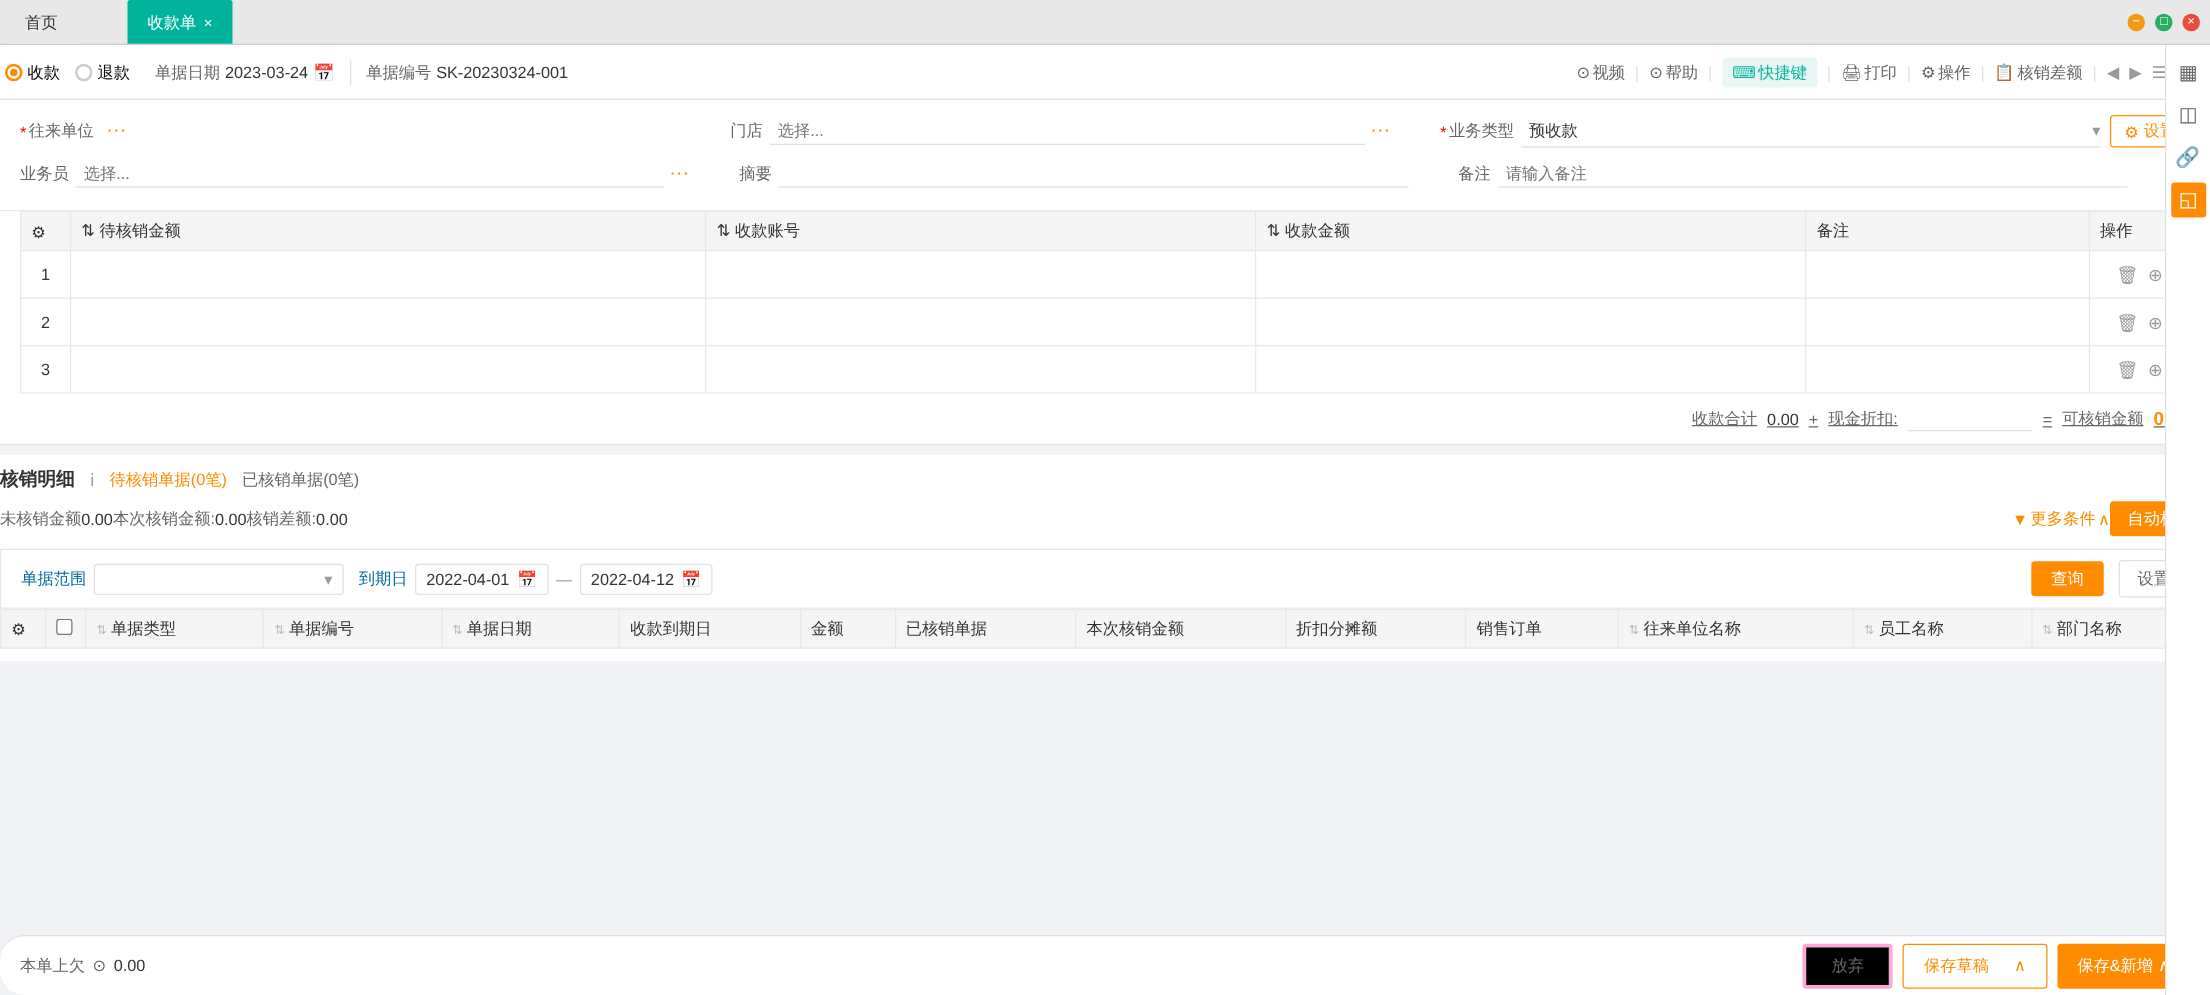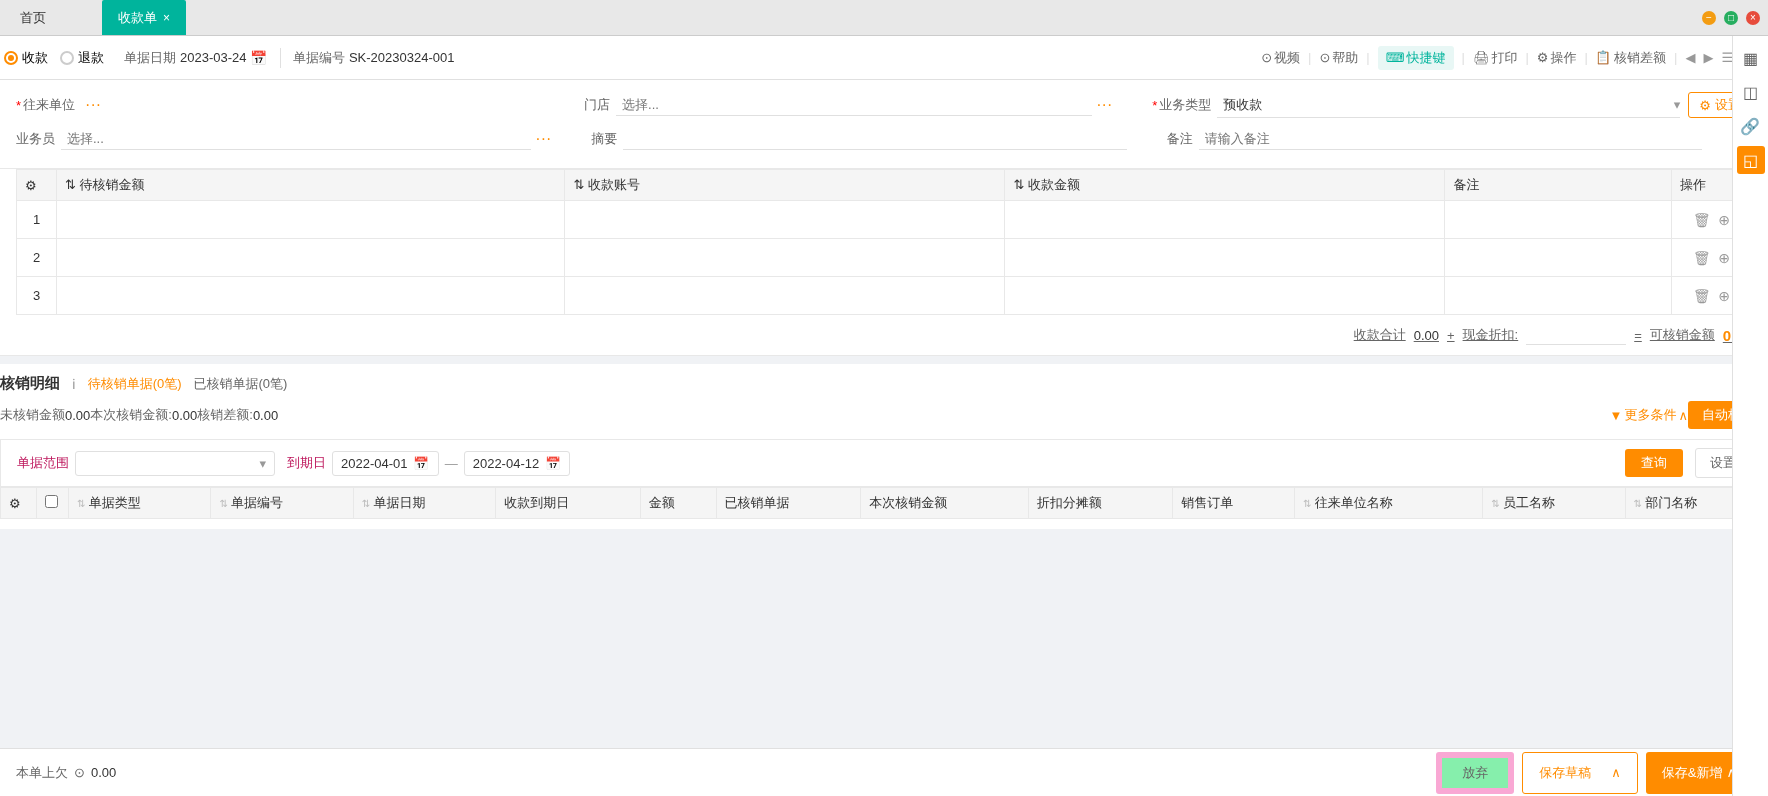--- a/index.html
+++ b/index.html
@@ -112,21 +112,21 @@
       background: #ff8c00; color: #fff; border: none; padding: 5px 14px;
       border-radius: 3px; cursor: pointer;
     }
 
     
     .filter-row {
       display: flex; align-items: center; gap: 12px; padding: 8px 16px;
       background: #fff; border: 1px solid #e8e8e8; margin: 0 0 0 0;
     }
     .filter-field { display: flex; align-items: center; gap: 6px; }
-    .filter-label { color: #be185d; white-space: nowrap; }
+    .filter-label { color: #0369a1; white-space: nowrap; }
     .filter-select {
       border: 1px solid #e0e0e0; border-radius: 3px; padding: 4px 8px;
       color: #333; display: flex; align-items: center; gap: 4px; min-width: 200px; cursor: pointer;
     }
     .filter-arrow { color: #999; margin-left: auto; }
     .date-input {
       border: 1px solid #e0e0e0; border-radius: 3px; padding: 4px 8px;
       color: #333; display: flex; align-items: center; gap: 6px; cursor: pointer;
     }
     .date-separator { color: #999; }
@@ -145,27 +145,27 @@
     .lower-table th {
       background: #f5f5f5; border: 1px solid #e8e8e8; padding: 6px 8px;
       text-align: left; color: #333; font-weight: 500; white-space: nowrap; font-size: 12px;
     }
     .sort-icon { color: #bbb; font-size: 10px; }
 
     
     .footer {
       position: fixed; bottom: 0; left: 0; right: 0; background: #fff;
       border-top: 1px solid #e0e0e0; padding: 8px 16px; display: flex;
-      align-items: center; height: 48px;
+      align-items: center; height: 48px; border-radius: 20px;
     }
     .footer-left { display: flex; align-items: center; gap: 6px; color: #666; }
     .footer-val { color: #333; font-weight: 500; }
     .footer-actions { margin-left: auto; display: flex; gap: 8px; }
     .btn-discard {
-      background: #86efac; border: 6px solid #f9a8d4; color: #666; padding: 6px 20px;
+      background: #000000; border: 3px solid #f9a8d4; color: #666; padding: 6px 20px;
       border-radius: 3px; cursor: pointer;
     }
     .btn-draft {
       background: #fff; border: 1px solid #ff8c00; color: #ff8c00; padding: 6px 16px;
       border-radius: 3px; cursor: pointer; display: flex; align-items: center; gap: 20px;
     }
     .btn-save-new {
       background: #ff8c00; color: #fff; border: none; padding: 6px 16px;
       border-radius: 3px; cursor: pointer; display: flex; align-items: center; gap: 4px;
     }

